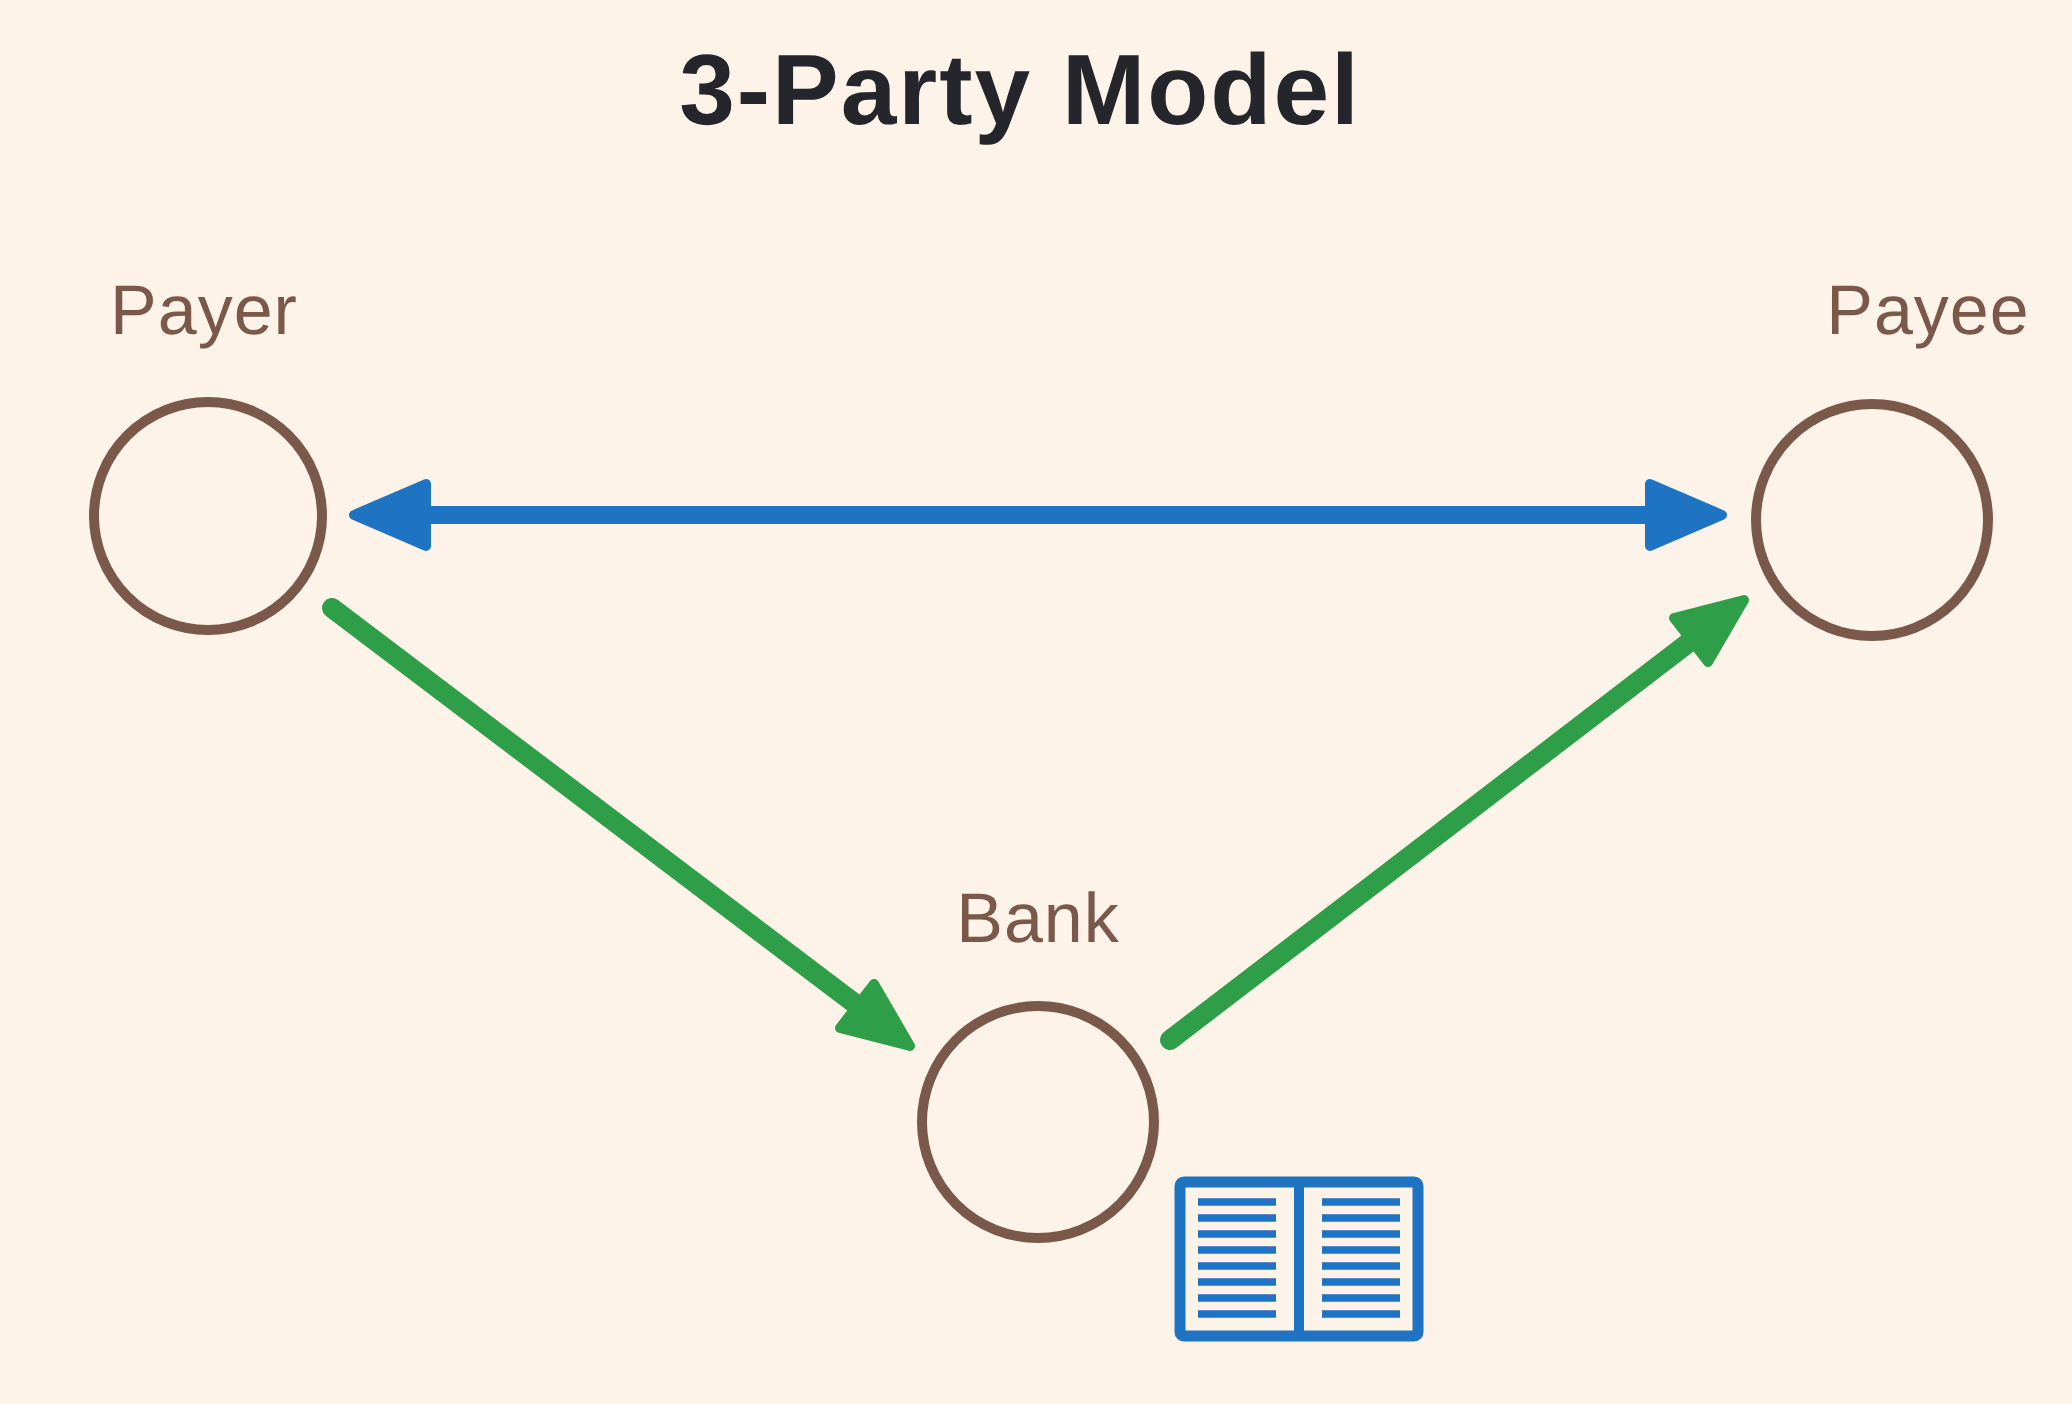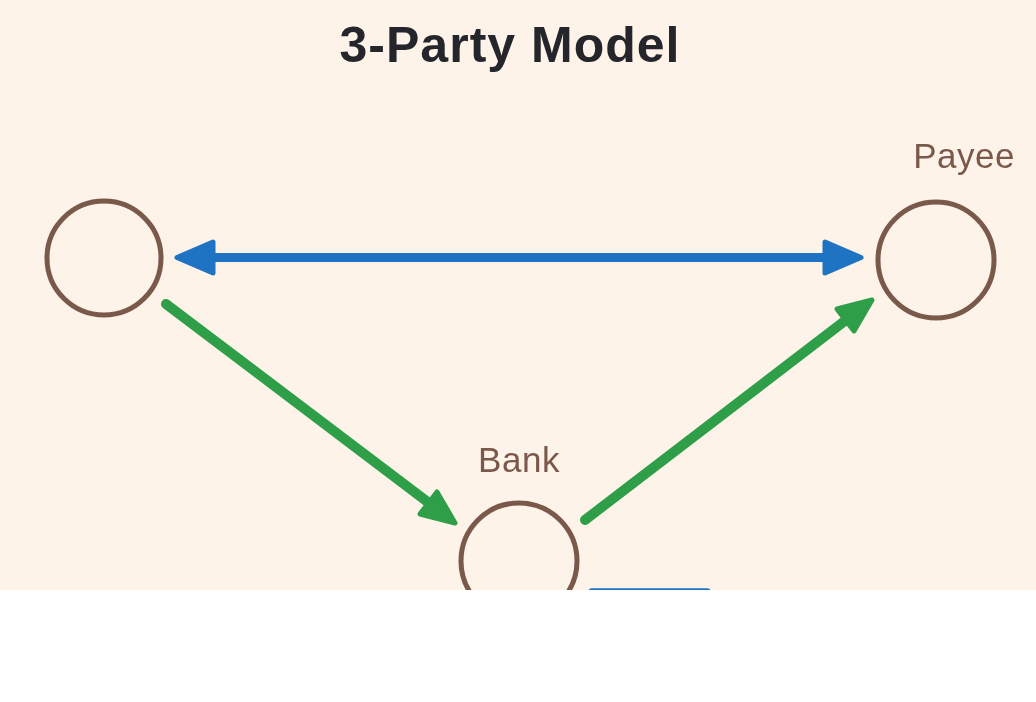--- a/index.html
+++ b/index.html
@@ -2,21 +2,21 @@
 <html><head>
 <meta charset="utf-8">
 <style>
   html, body {
     margin: 0;
     padding: 0;
   }
   .canvas {
     position: relative;
     width: 1036px;
-    height: 590px;
+    height: 702px;
     background: #fdf3e8;
     font-family: "Liberation Sans", sans-serif;
     overflow: hidden;
   }
   .diagram-title {
     position: absolute;
     left: 0;
     right: 16px;
     top: 16px;
     text-align: center;
@@ -45,20 +45,21 @@
     height: 702px;
   }
 </style>
 </head>
 <body>
 
 <div class="canvas" bgcolor="#fdf3e8">
 
   <div class="diagram-title">3-Party Model</div>
 
+  <div class="node-label label-payer">Payer</div>
 
   <div class="node-label label-payee">Payee</div>
 
   <div class="node-label label-bank">Bank</div>
 
   <svg class="diagram" viewBox="0 0 1036 702">
 
     <g color="#1e73c3">
       <line x1="206" y1="257.5" x2="832" y2="257.5" stroke="currentColor" stroke-width="9" stroke-linecap="round"></line>
       <polygon points="177,257.5 213,242 213,273" fill="currentColor" stroke="currentColor" stroke-width="5" stroke-linejoin="round"></polygon>

